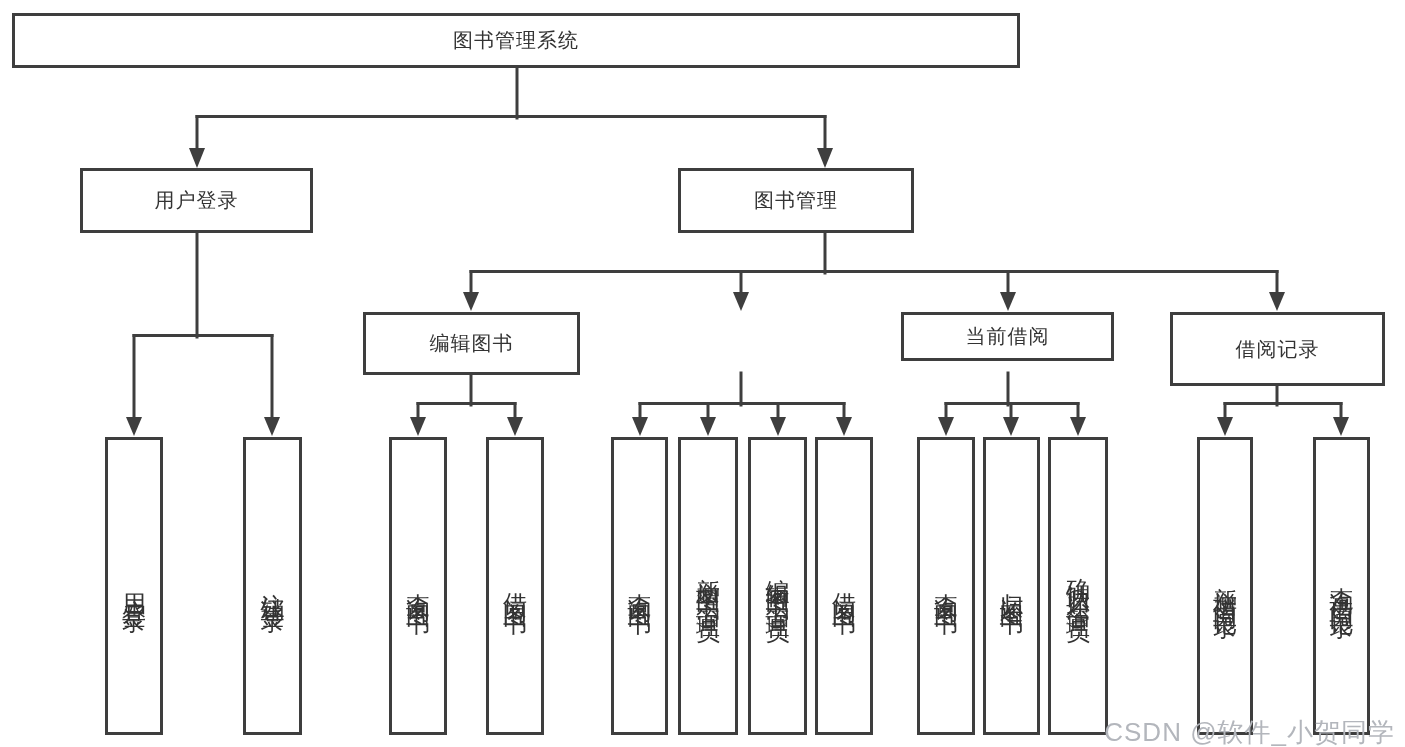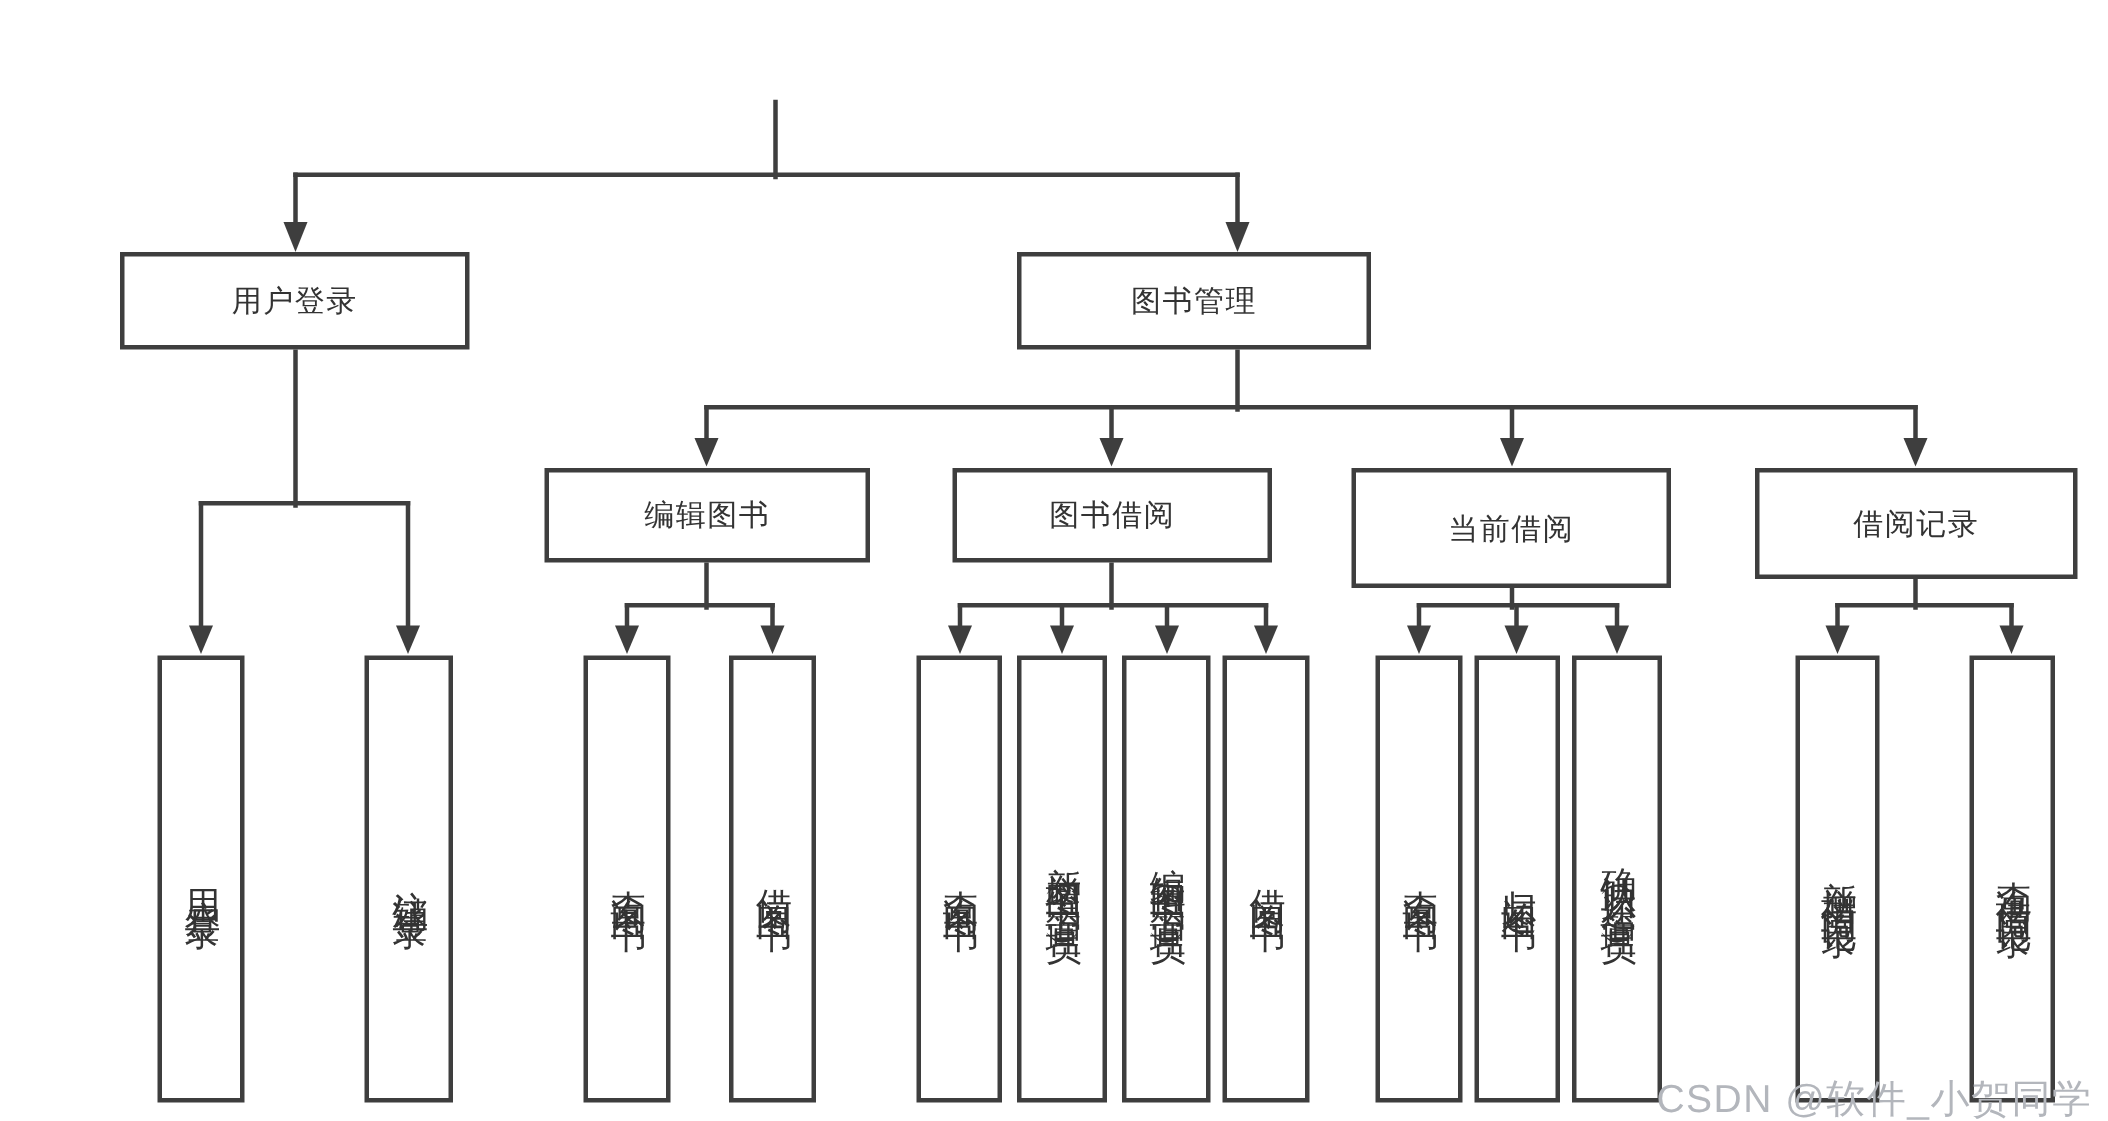--- a/index.html
+++ b/index.html
@@ -115,35 +115,35 @@
       <polygon points="770,417 786,417 778,436"></polygon>
       <polygon points="836,417 852,417 844,436"></polygon>
       <polygon points="938,417 954,417 946,436"></polygon>
       <polygon points="1003,417 1019,417 1011,436"></polygon>
       <polygon points="1070,417 1086,417 1078,436"></polygon>
       <polygon points="1217,417 1233,417 1225,436"></polygon>
       <polygon points="1333,417 1349,417 1341,436"></polygon>
     </g>
   </svg>
 
+  <div class="box" style="left:12px; top:13px; width:1008px; height:55px;">
+    <span class="h-label">图书管理系统</span>
+  </div>
 
   <div class="box" style="left:80px; top:168px; width:233px; height:65px;">
     <span class="h-label">用户登录</span>
   </div>
   <div class="box" style="left:678px; top:168px; width:236px; height:65px;">
     <span class="h-label">图书管理</span>
   </div>
 
   <div class="box" style="left:363px; top:312px; width:217px; height:63px;">
     <span class="h-label">编辑图书</span>
   </div>
-  <div class="box" style="left:635px; top:312px; width:213px; height:63px;">
-    <span class="h-label">图书借阅</span>
-  </div>
-  <div class="box" style="left:901px; top:312px; width:213px; height:80px;">
+  <div class="box" style="left:901px; top:312px; width:213px; height:49px;">
     <span class="h-label">当前借阅</span>
   </div>
   <div class="box" style="left:1170px; top:312px; width:215px; height:74px;">
     <span class="h-label">借阅记录</span>
   </div>
 
   <div class="box" style="left:105px; top:437px; width:58px; height:298px;">
     <span class="v-label">用户登录</span>
   </div>
   <div class="box" style="left:243px; top:437px; width:59px; height:298px;">

